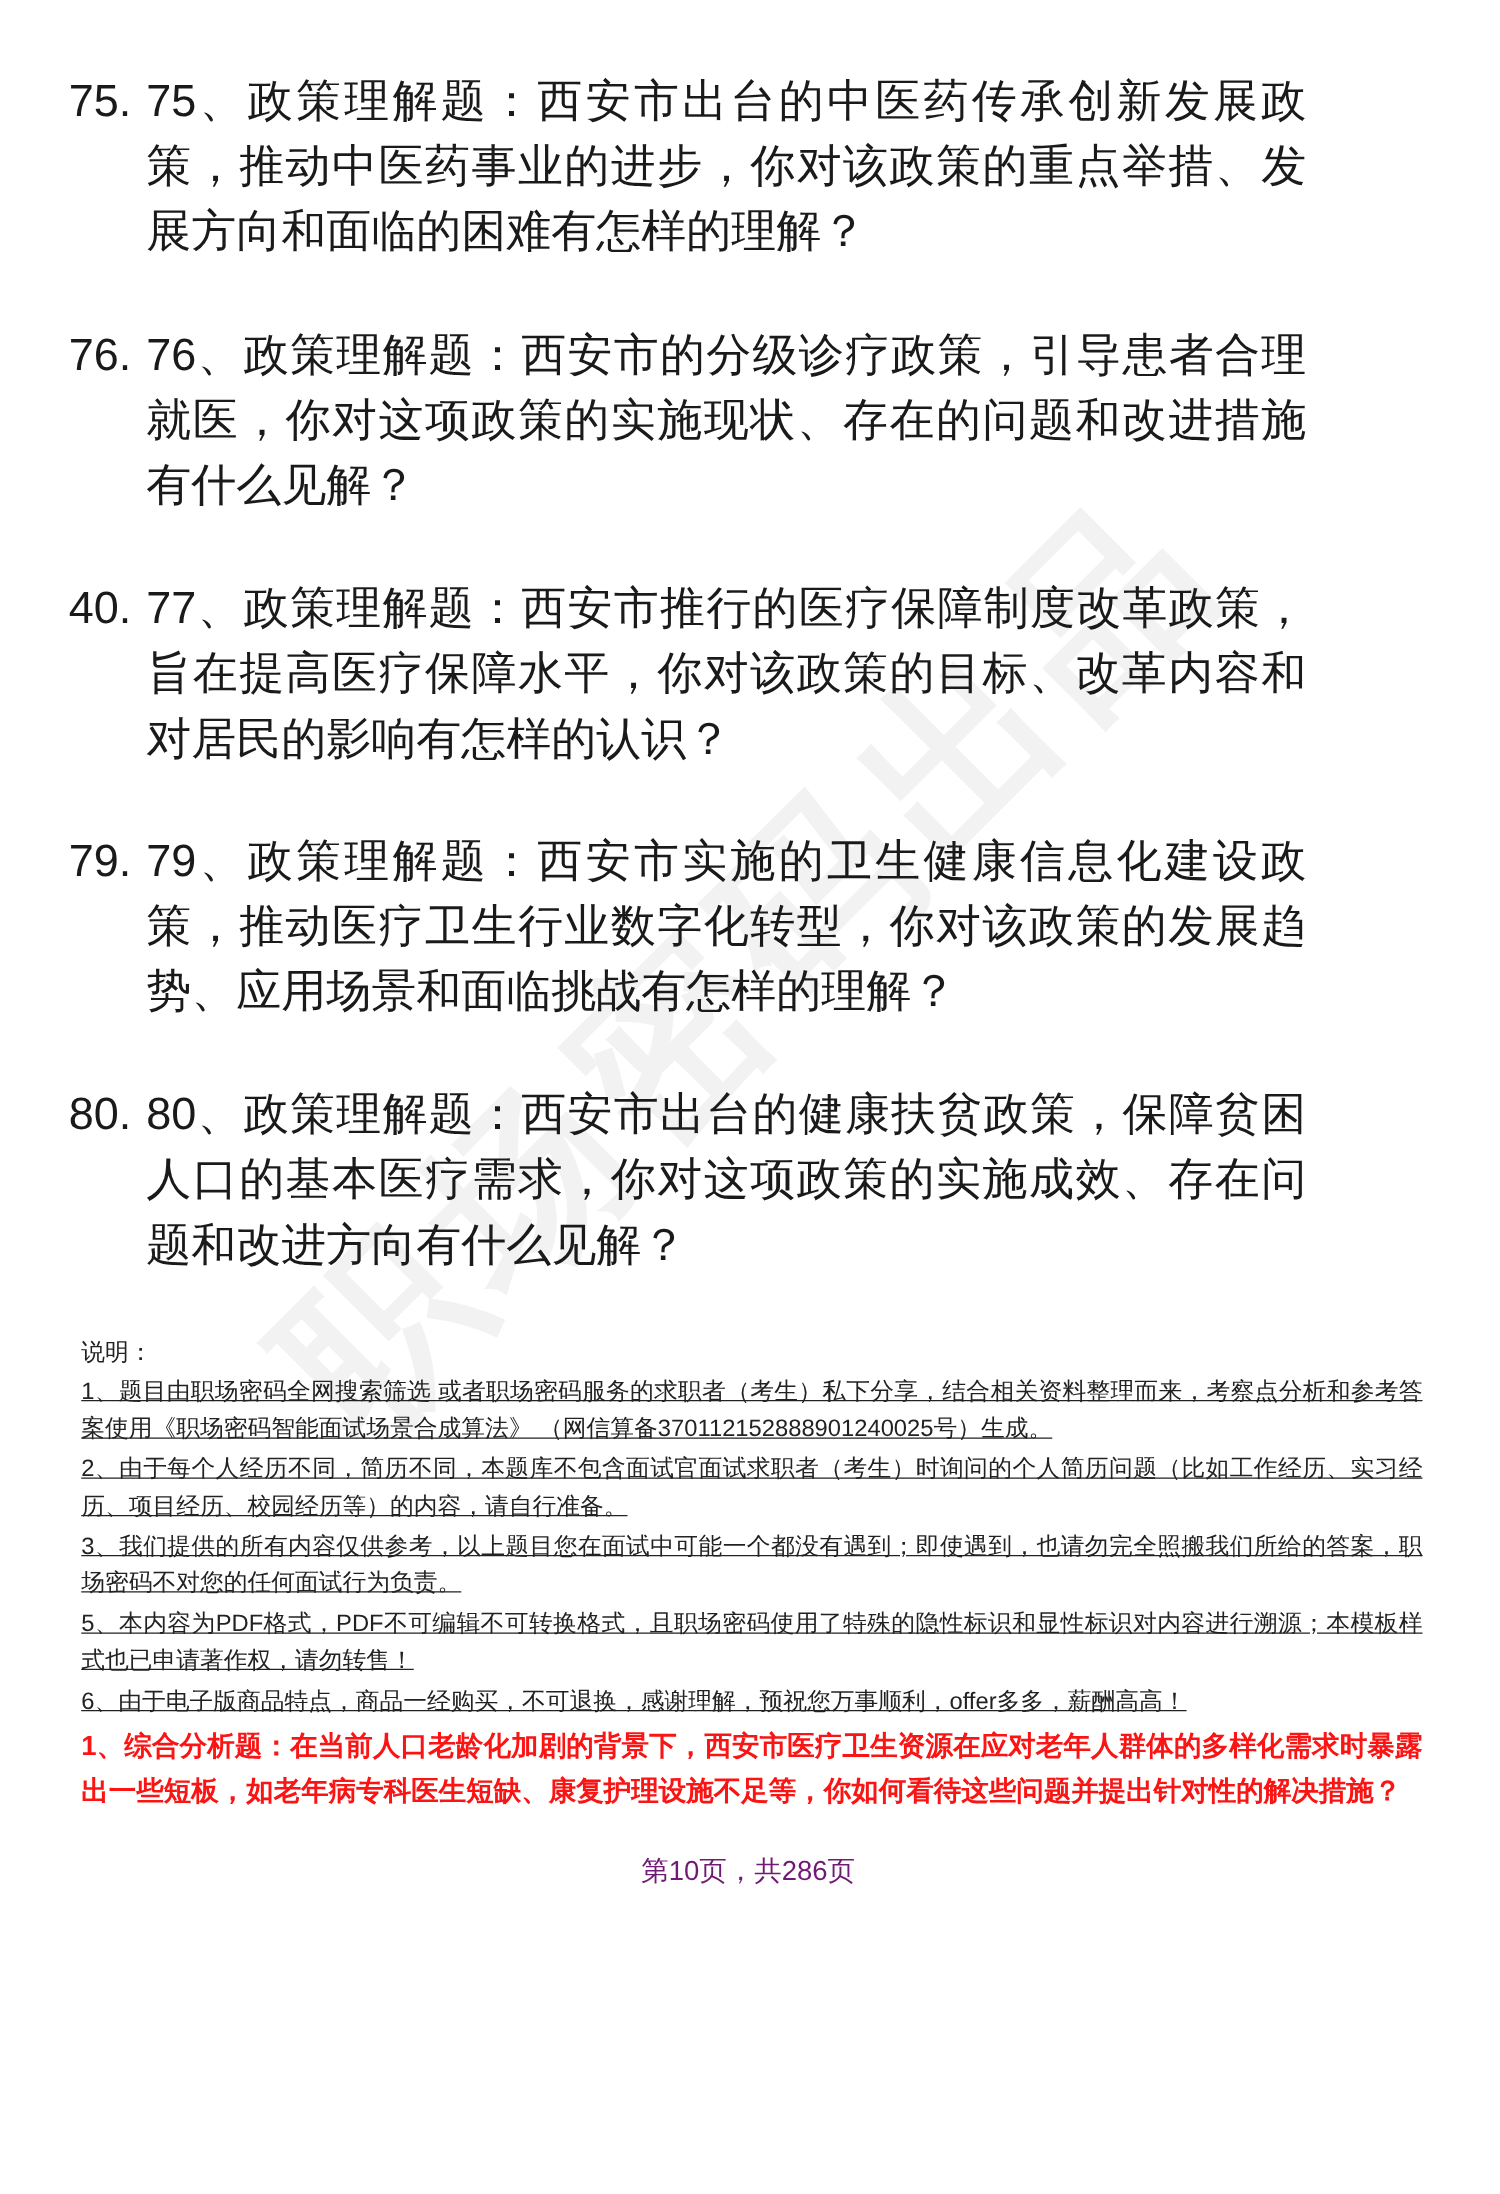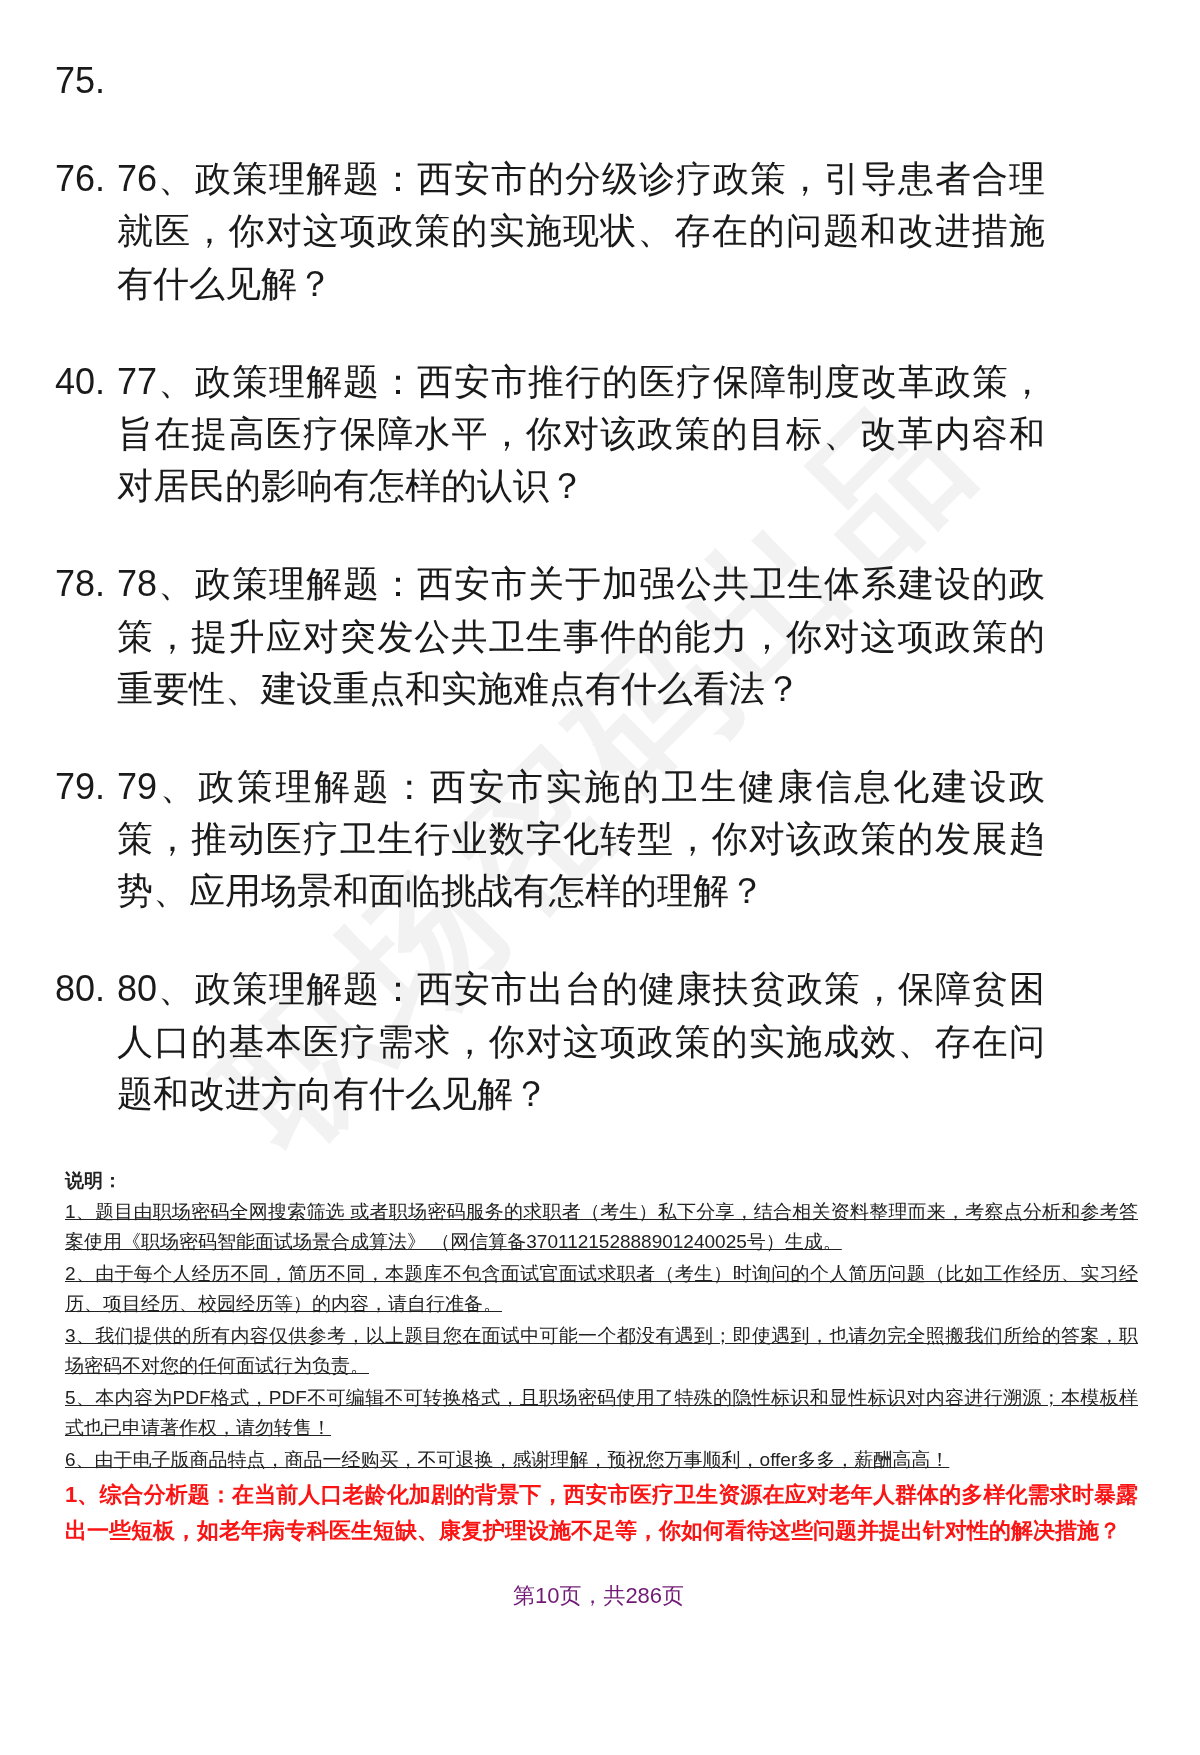--- a/index.html
+++ b/index.html
@@ -49,21 +49,21 @@
   .qtext { flex: 0 1 auto; max-width: 928px; text-align: justify; }
   .notes {
     position: relative;
     z-index: 1;
     margin-top: 26px;
     padding: 0 4px 0 10px;
     font-size: 19px;
     line-height: 1.55;
     color: #222222;
   }
-  .notes-title { margin-bottom: 2px; font-weight: bold; }
+  .notes-title { margin-bottom: 2px; }
   .note-item { margin-bottom: 3px; text-align: justify; text-decoration: underline; }
   .analysis {
     position: relative;
     z-index: 1;
     padding: 0 4px 0 10px;
     font-size: 22px;
     font-weight: bold;
     color: #fa1414;
     line-height: 1.62;
     text-align: justify;
@@ -80,32 +80,29 @@
 </head>
 <body>
 
 <div class="page">
 
   <div class="watermark">职场密码出品</div>
 
   <ol class="questions">
     <li class="question">
       <span class="qnum">75.</span>
+      <span class="qtext">75、政策理解题：西安市出台的中医药传承创新发展政策，推动中医药事业的进步，你对该政策的重点举措、发展方向和面临的困难有怎样的理解？</span>
     </li>
     <li class="question">
       <span class="qnum">76.</span>
       <span class="qtext">76、政策理解题：西安市的分级诊疗政策，引导患者合理就医，你对这项政策的实施现状、存在的问题和改进措施有什么见解？</span>
     </li>
     <li class="question">
       <span class="qnum">40.</span>
       <span class="qtext">77、政策理解题：西安市推行的医疗保障制度改革政策，旨在提高医疗保障水平，你对该政策的目标、改革内容和对居民的影响有怎样的认识？</span>
-    </li>
-    <li class="question">
-      <span class="qnum">78.</span>
-      <span class="qtext">78、政策理解题：西安市关于加强公共卫生体系建设的政策，提升应对突发公共卫生事件的能力，你对这项政策的重要性、建设重点和实施难点有什么看法？</span>
     </li>
     <li class="question">
       <span class="qnum">79.</span>
       <span class="qtext">79、政策理解题：西安市实施的卫生健康信息化建设政策，推动医疗卫生行业数字化转型，你对该政策的发展趋势、应用场景和面临挑战有怎样的理解？</span>
     </li>
     <li class="question">
       <span class="qnum">80.</span>
       <span class="qtext">80、政策理解题：西安市出台的健康扶贫政策，保障贫困人口的基本医疗需求，你对这项政策的实施成效、存在问题和改进方向有什么见解？</span>
     </li>
   </ol>

